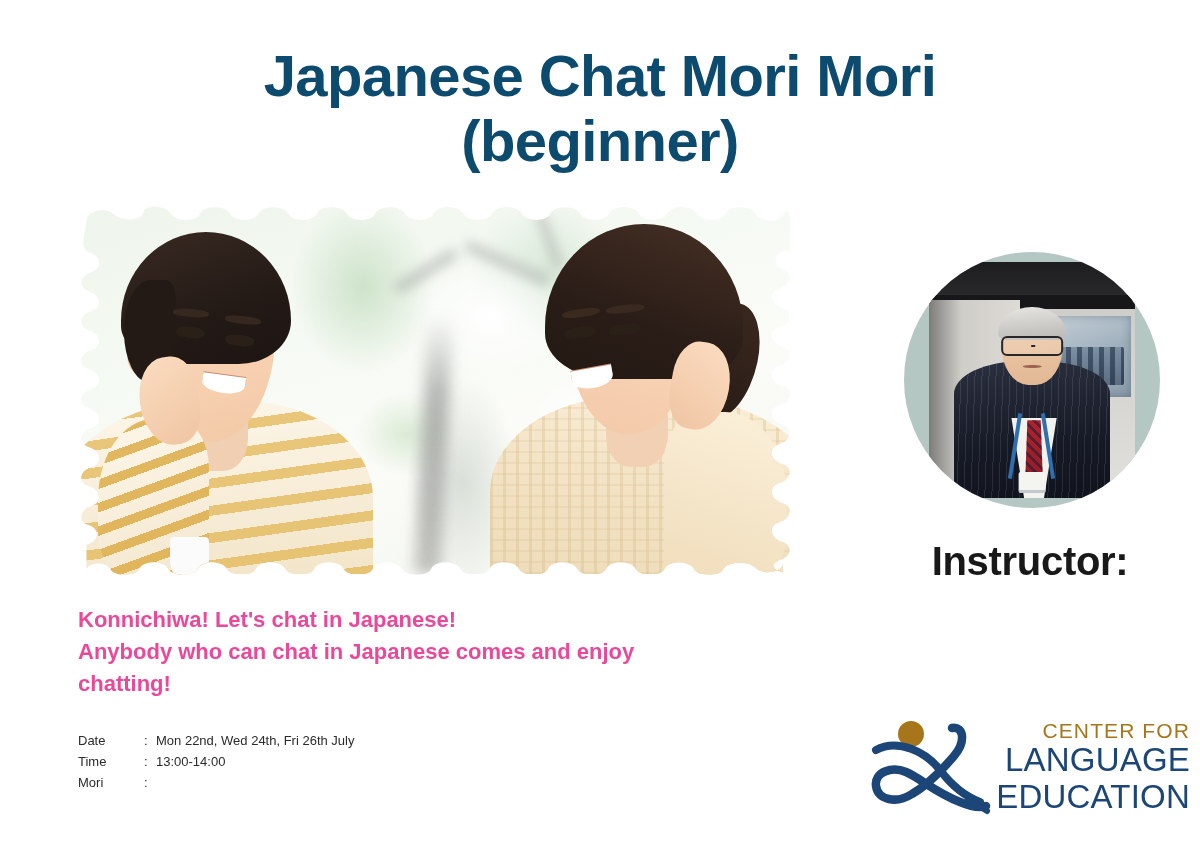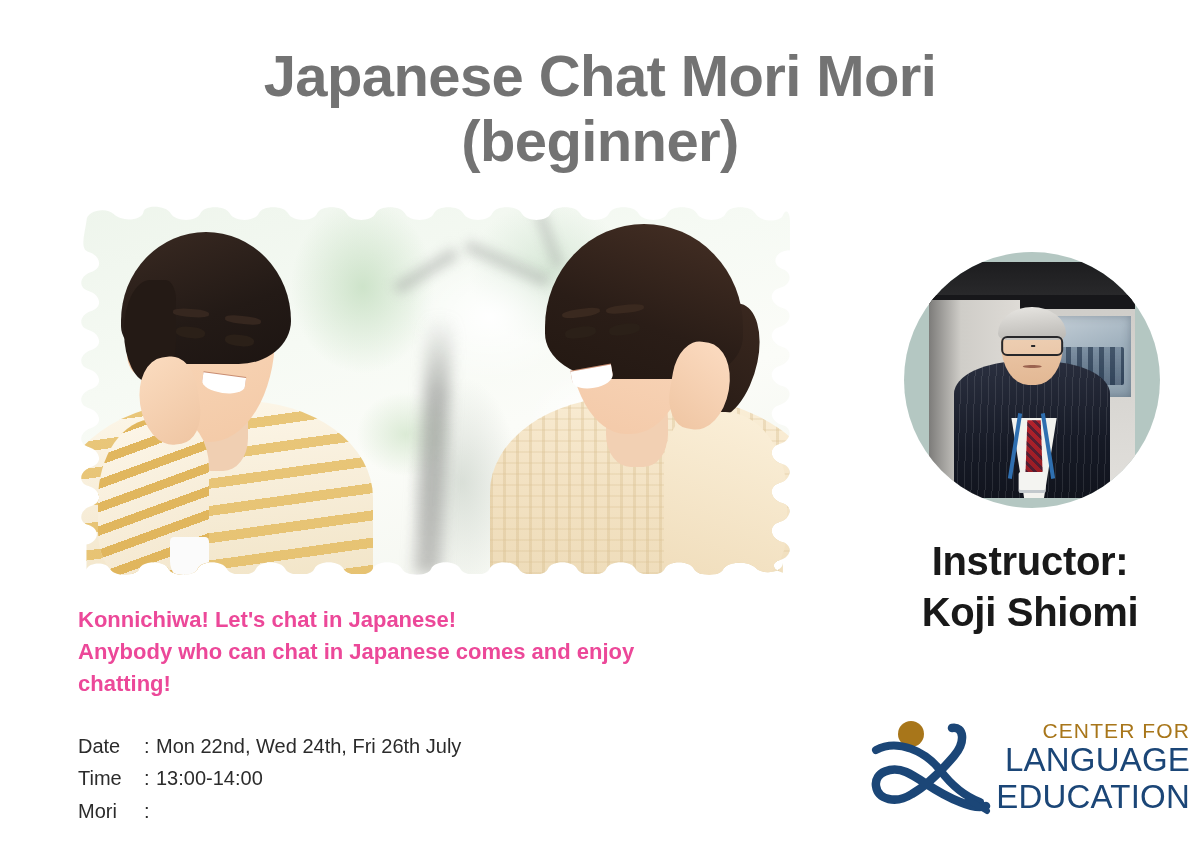--- a/index.html
+++ b/index.html
@@ -16,21 +16,21 @@
     -webkit-font-smoothing: antialiased;
   }
 
   
   .poster-title {
     position: absolute;
     left: 0;
     top: 44px;
     width: 1200px;
     text-align: center;
-    color: #737373;
+    color: #0c4a6e;
     font-weight: 700;
     font-size: 58px;
     line-height: 1.12;
     letter-spacing: -0.6px;
   }
   .poster-title .line { display: block; white-space: pre; }
 
   
   .photo-wrap {
     position: absolute;
@@ -358,21 +358,21 @@
     line-height: 1.46;
   }
   .lead-copy .line { display: block; }
 
   
   .details {
     position: absolute;
     left: 78px;
     top: 730px;
     color: #2b2b2b;
-    font-size: 20px;
+    font-size: 13px;
     line-height: 1.62;
     font-weight: 400;
   }
   .detail-row { display: flex; white-space: pre; }
   .detail-label { display: inline-block; width: 66px; }
   .detail-sep { display: inline-block; width: 12px; }
 
   
   .logo {
     position: absolute;
@@ -520,21 +520,20 @@
     <div class="badge"></div>
     <div class="head"></div>
     <div class="hair-w"></div>
     <div class="glasses"></div>
     <div class="mouth-i"></div>
   </div>
 </div>
 
 <div class="instructor-caption">
   <span class="line">Instructor:</span>
-  <span class="line">Koji Shiomi</span>
 </div>
 
 <div class="lead-copy">
   <span class="line">Konnichiwa! Let's chat in Japanese!</span>
   <span class="line">Anybody who can chat in Japanese comes and enjoy</span>
   <span class="line">chatting!</span>
 </div>
 
 <div class="details">
   <div class="detail-row">

